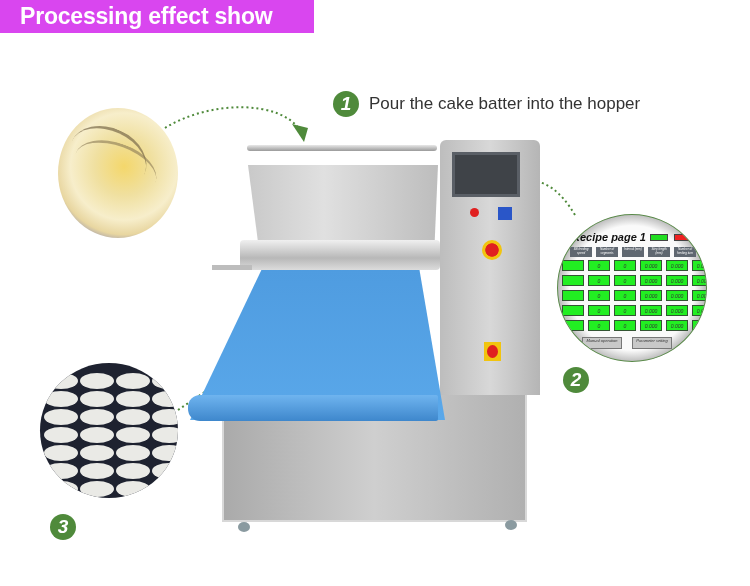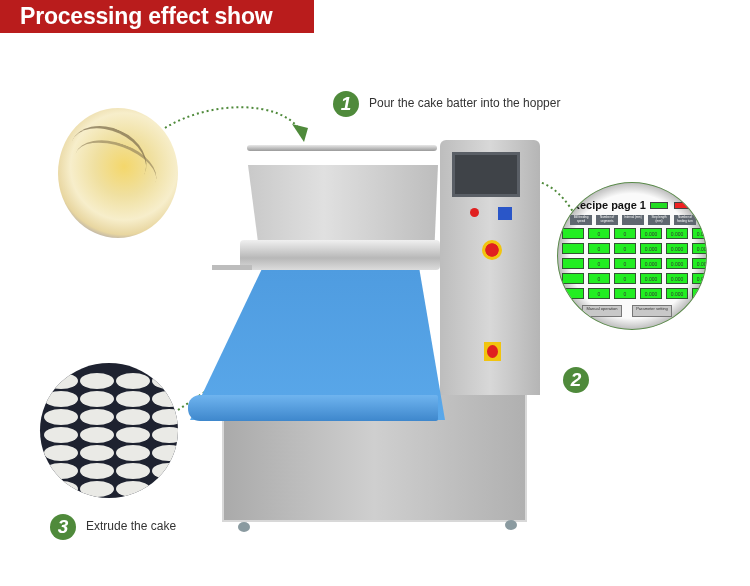--- a/index.html
+++ b/index.html
@@ -1,53 +1,53 @@
 <!DOCTYPE html>
 <html><head>
 <meta charset="utf-8">
 <style>
   * { box-sizing: border-box; margin: 0; padding: 0; }
   html, body { width: 750px; height: 586px; background: #ffffff; overflow: hidden; }
   body { position: relative; font-family: "Liberation Sans", sans-serif; color: #333; }
 
   .banner {
     position: absolute; left: 0; top: 0; width: 314px; height: 33px;
-    background: #b91c1c; color: #fff; font-weight: bold; font-size: 23px;
+    background: #d946ef; color: #fff; font-weight: bold; font-size: 23px;
     line-height: 33px; padding-left: 20px; letter-spacing: -0.2px;
   }
 
   .step { position: absolute; display: flex; align-items: flex-start; gap: 10px; }
   .badge {
     width: 26px; height: 26px; border-radius: 50%; background: #4f8a3b; color: #fff;
     font-weight: bold; font-style: italic; font-size: 19px; line-height: 26px; text-align: center;
     flex: 0 0 26px;
   }
-  .step-text { font-size: 12px; color: #333; line-height: 21px; padding-top: 2px; }
+  .step-text { font-size: 17px; color: #333; line-height: 21px; padding-top: 2px; }
   #step1 { left: 333px; top: 91px; }
   #step2 { left: 563px; top: 367px; }
   #step2 .step-text { width: 140px; }
   #step3 { left: 50px; top: 514px; }
 
   
   .circle { position: absolute; border-radius: 50%; overflow: hidden; }
   #batter-photo { left: 58px; top: 108px; width: 120px; height: 130px;
     background: radial-gradient(circle at 55% 45%, #f4d76b 0%, #f0e0a0 30%, #f7eecb 55%, #e8d6a0 70%, #6a72b8 86%, #2c3a8a 100%); }
   #batter-photo .whisk { position: absolute; left: 10px; top: 20px; width: 80px; height: 60px;
     border-top: 3px solid #7a6a4a; border-radius: 50%; transform: rotate(25deg); opacity: .7; }
   #batter-photo .whisk2 { position: absolute; left: 15px; top: 35px; width: 85px; height: 50px;
     border-top: 3px solid #8a7a55; border-radius: 50%; transform: rotate(20deg); opacity: .6; }
 
   #cake-photo { left: 40px; top: 363px; width: 138px; height: 135px; background: #1e2230; }
   .cake-grid { position: absolute; left: 4px; top: 10px; display: grid;
     grid-template-columns: repeat(4, 34px); grid-auto-rows: 16px; gap: 2px; }
   .cake { background: #eaeae6; border-radius: 50%; }
 
-  #plc-photo { left: 557px; top: 182px; width: 150px; height: 148px;
+  #plc-photo { left: 557px; top: 214px; width: 150px; height: 148px;
     background: radial-gradient(circle at 50% 50%, #fafafa 60%, #6d6d6d 85%, #3a3a3a 100%);
-    border: 1px solid #5a8a4a; }
+    border: 1px solid #5a8a4a; font-style: italic; }
   .plc-title { position: absolute; left: 14px; top: 16px; font-size: 11px; font-weight: bold; color: #111; }
   .plc-btn-green { position: absolute; left: 92px; top: 19px; width: 18px; height: 7px; background: #22dd22; border: 1px solid #444; }
   .plc-btn-red { position: absolute; left: 116px; top: 19px; width: 18px; height: 7px; background: #ee2222; border: 1px solid #444; }
   .plc-headers { position: absolute; left: 12px; top: 32px; display: flex; gap: 4px; }
   .plc-h { width: 22px; height: 10px; background: #5f6770; color: #fff; font-size: 3px; text-align: center; overflow: hidden; }
   .plc-grid { position: absolute; left: 4px; top: 45px; display: grid; grid-template-columns: repeat(6, 22px); gap: 4px 4px; }
   .plc-cell { height: 11px; background: #22ee22; border: 1px solid #335533; font-size: 5px; color: #333; text-align: center; line-height: 10px; }
   .plc-bottom { position: absolute; left: 24px; top: 122px; display: flex; gap: 10px; }
   .plc-b { width: 40px; height: 12px; background: #c8c8c8; border: 1px solid #777; font-size: 4px; text-align: center; line-height: 5px; color: #333; }
 
@@ -196,14 +196,13 @@
 
 <div class="step" id="step1">
   <div class="badge">1</div>
   <div class="step-text">Pour the cake batter into the hopper</div>
 </div>
 <div class="step" id="step2">
   <div class="badge">2</div>
 </div>
 <div class="step" id="step3">
   <div class="badge">3</div>
-  <div class="step-text">Extrude the cake</div>
 </div>
 
 </body></html>

